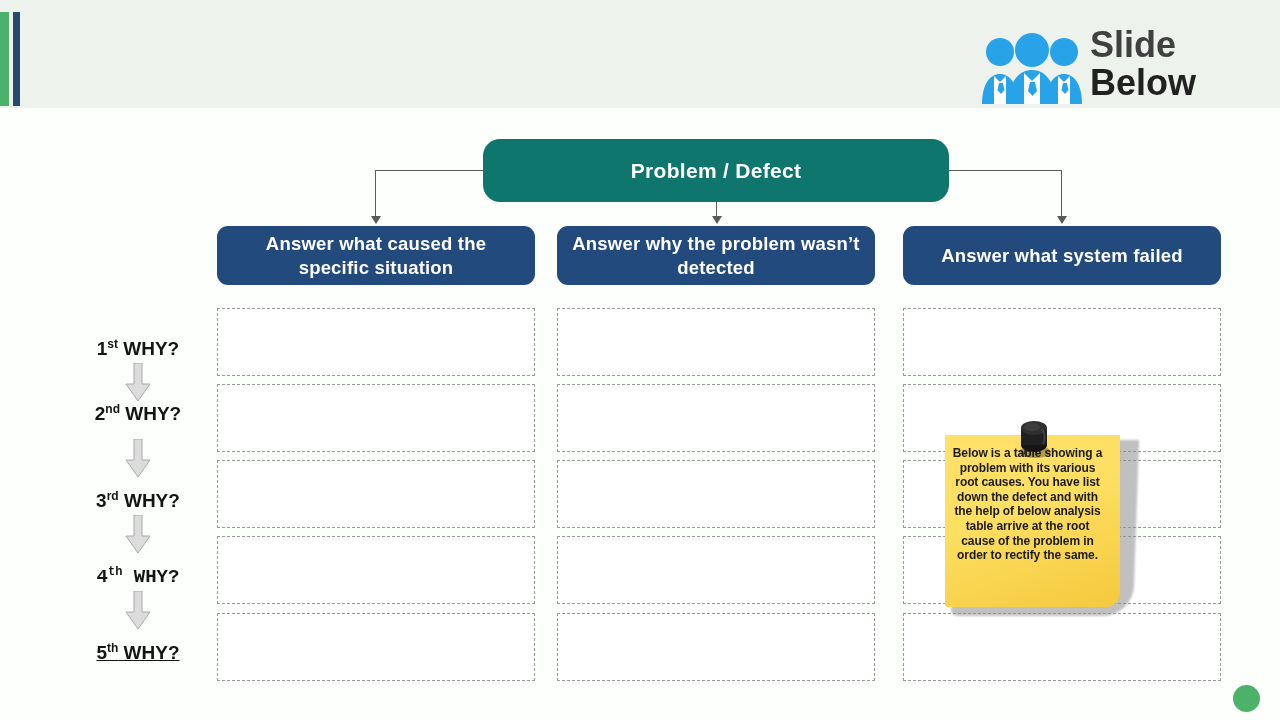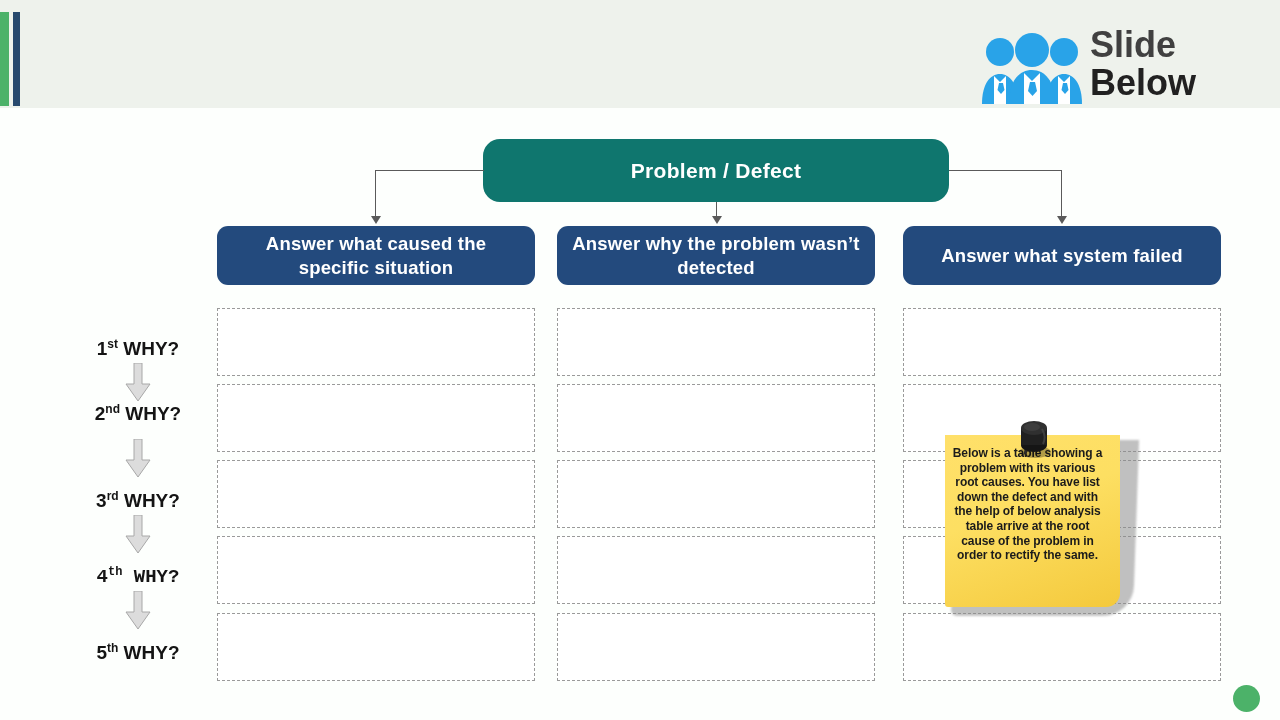--- a/index.html
+++ b/index.html
@@ -282,21 +282,21 @@
   </div>
   <div class="why-label" style="left:73px; top:294px;">
     <span>2</span><sup>nd</sup><span> WHY?</span>
   </div>
   <div class="why-label" style="left:73px; top:381px;">
     <span>3</span><sup>rd</sup><span> WHY?</span>
   </div>
   <div class="why-label" style="left:73px; top:457px;font-family:Liberation Mono, monospace;">
     <span>4</span><sup>th</sup><span> WHY?</span>
   </div>
-  <div class="why-label" style="left:73px; top:533px;">
+  <div class="why-label" style="left:73px; top:533px;text-decoration:underline;">
     <span>5</span><sup>th</sup><span> WHY?</span>
   </div>
 
   <div class="why-arrow" style="left:123px; top:255px;">
     <svg width="30" height="40" viewBox="0 0 30 40" xmlns="http://www.w3.org/2000/svg">
       <polygon points="11,0 19,0 19,21 27,21 15,38 3,21 11,21" fill="#dcdcdc" stroke="#a8a8a8" stroke-width="1"></polygon>
     </svg>
   </div>
   <div class="why-arrow" style="left:123px; top:331px;">
     <svg width="30" height="40" viewBox="0 0 30 40" xmlns="http://www.w3.org/2000/svg">

